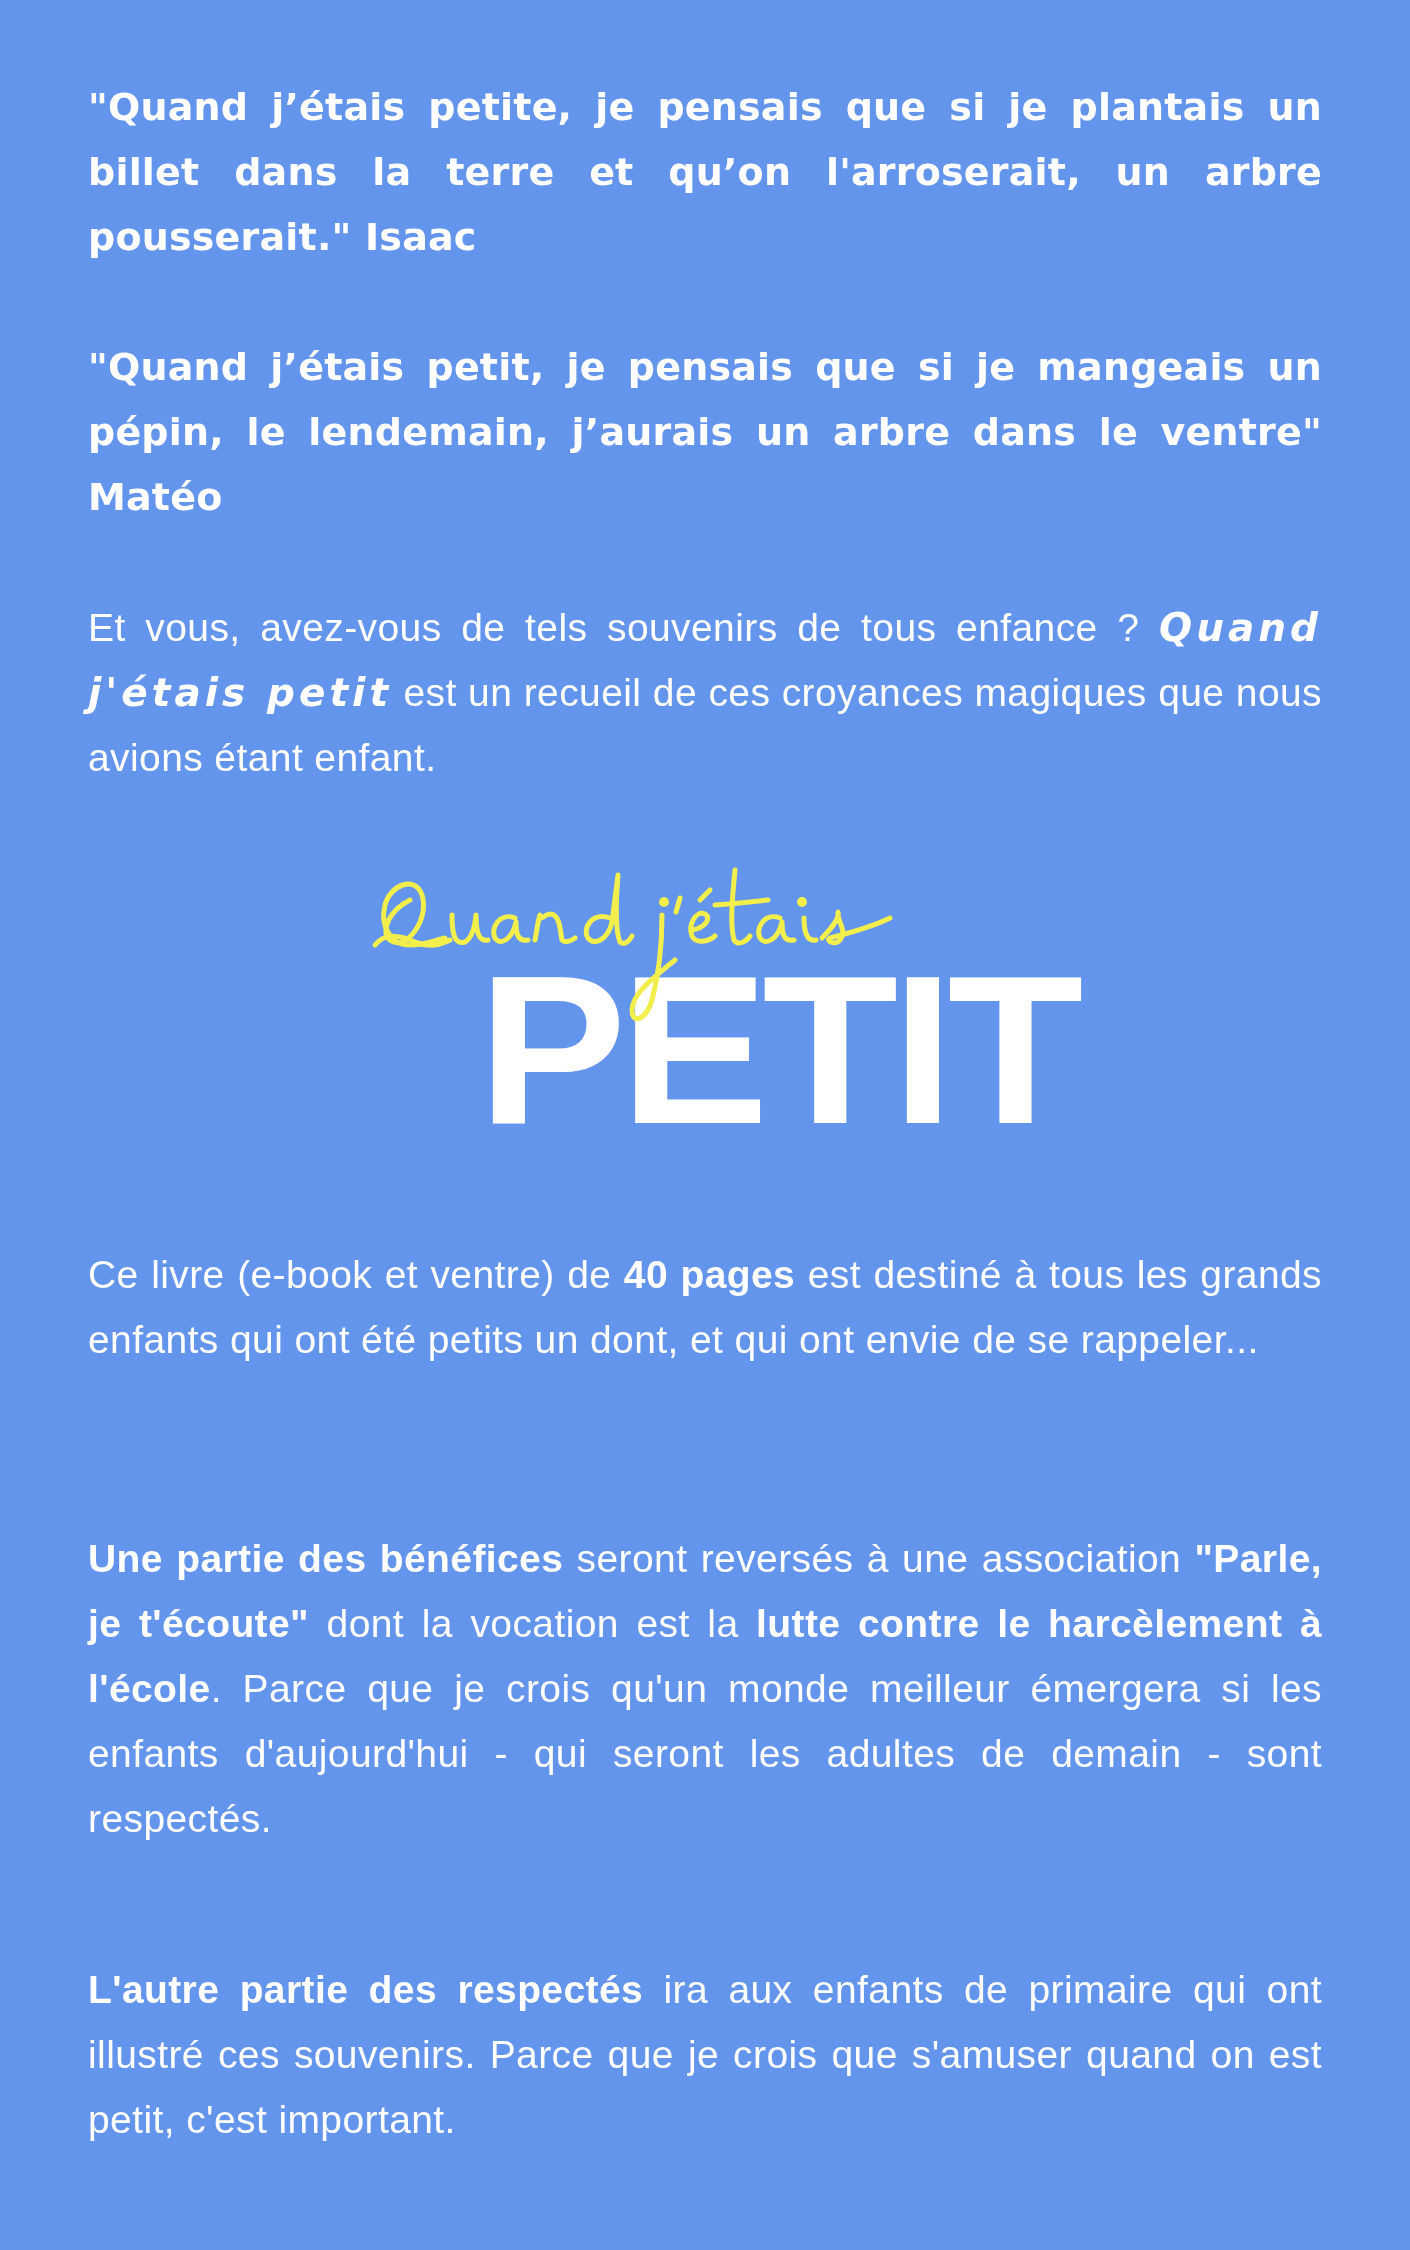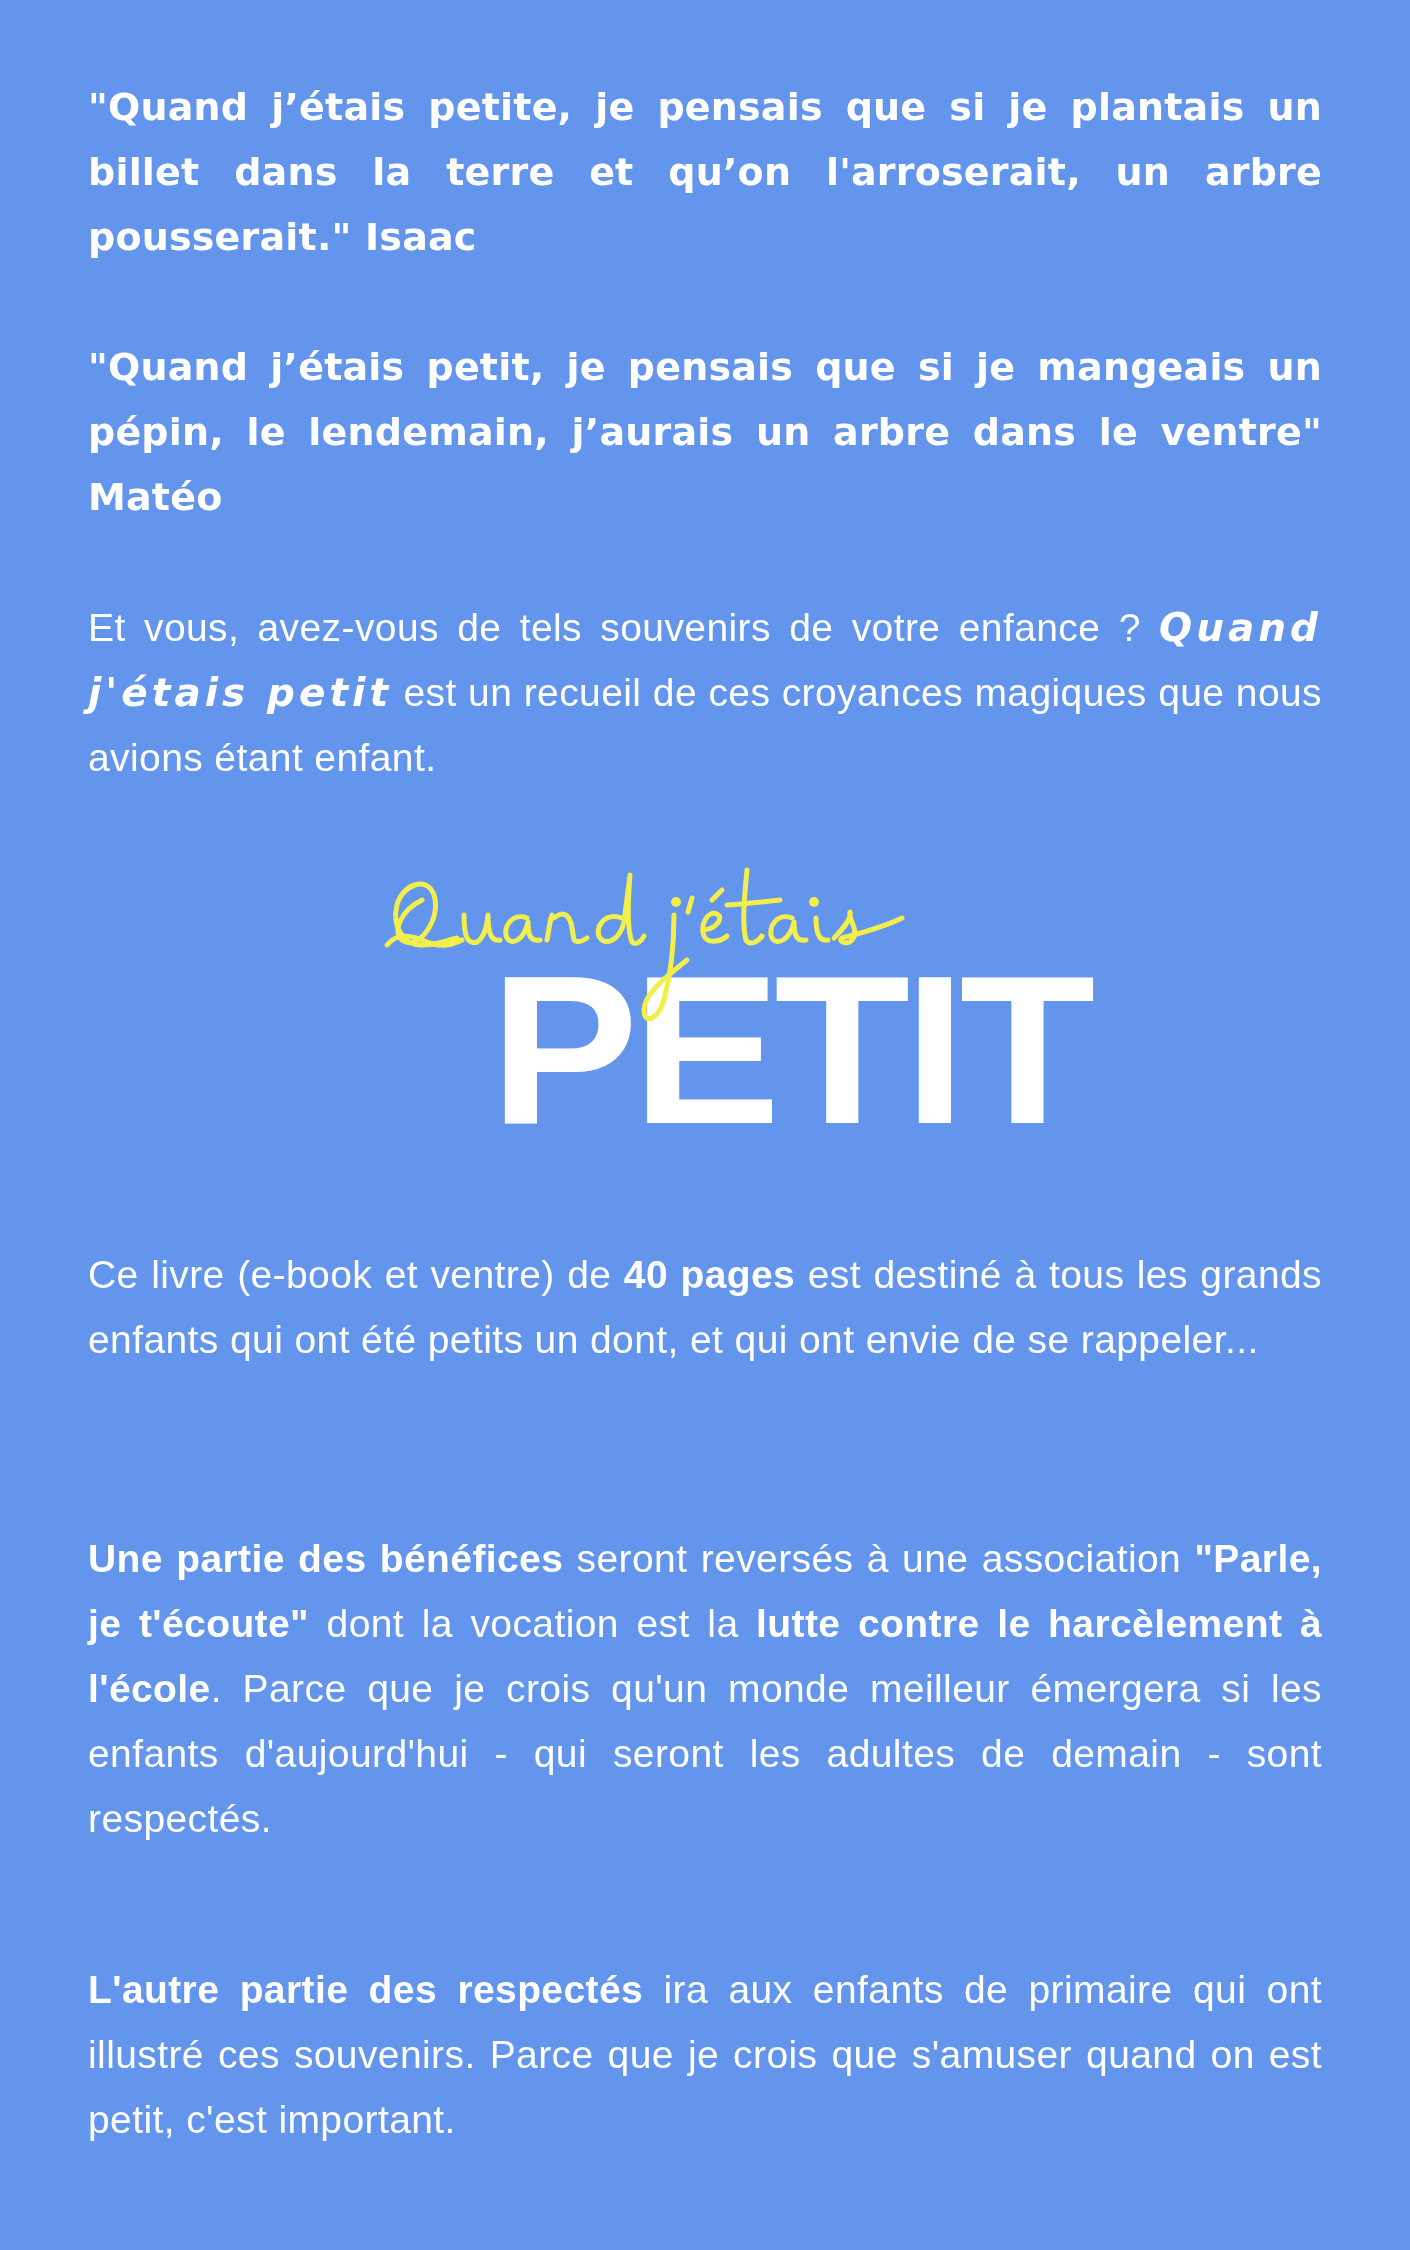--- a/index.html
+++ b/index.html
@@ -50,21 +50,21 @@
     }
     #p1 { position: absolute; top: 75px; }
     #p2 { position: absolute; top: 335px; }
     #p3 { position: absolute; top: 595px; }
     #p4 { position: absolute; top: 1242px; }
     #p5 { position: absolute; top: 1526px; }
     #p6 { position: absolute; top: 1957px; }
 
     .logo {
       position: absolute;
-      left: 382px;
+      left: 370px;
       top: 860px;
       width: 700px;
       height: 300px;
     }
     .logo-script {
       position: absolute;
       left: 0;
       top: 0;
       width: 580px;
       height: 220px;
@@ -85,21 +85,21 @@
   </style>
 </head>
 <body>
 
 <div class="page">
 
   <p id="p1" class="para quote">"Quand j’étais petite, je pensais que si je plantais un billet dans la terre et qu’on l'arroserait, un arbre pousserait." Isaac</p>
 
   <p id="p2" class="para quote">"Quand j’étais petit, je pensais que si je mangeais un pépin, le lendemain, j’aurais un arbre dans le ventre" Matéo</p>
 
-  <p id="p3" class="para light"><span>Et vous, avez-vous de tels souvenirs de votre enfance ?</span> <span class="book-title-inline">Quand j'étais petit</span><span> est un recueil de ces croyances magiques que nous avions étant enfant.</span></p>
+  <p id="p3" class="para light"><span>Et vous, avez-vous de tels souvenirs de tous enfance ?</span> <span class="book-title-inline">Quand j'étais petit</span><span> est un recueil de ces croyances magiques que nous avions étant enfant.</span></p>
 
   <p id="p4" class="para light"><span>Ce livre (e-book et ventre) de </span><span class="bold">40 pages</span><span> est destiné à tous les grands enfants qui ont été petits un dont, et qui ont envie de se rappeler...</span></p>
 
   <p id="p5" class="para light"><span class="bold">Une partie des bénéfices</span><span> seront reversés à une association </span><span class="bold">"Parle, je t'écoute"</span><span> dont la vocation est la </span><span class="bold">lutte contre le harcèlement à l'école</span><span>. Parce que je crois qu'un monde meilleur émergera si les enfants d'aujourd'hui - qui seront les adultes de demain - sont respectés.</span></p>
 
   <p id="p6" class="para light"><span class="bold">L'autre partie des respectés</span><span> ira aux enfants de primaire qui ont illustré ces souvenirs. Parce que je crois que s'amuser quand on est petit, c'est important.</span></p>
 
 </div>
 
 <div class="logo">

